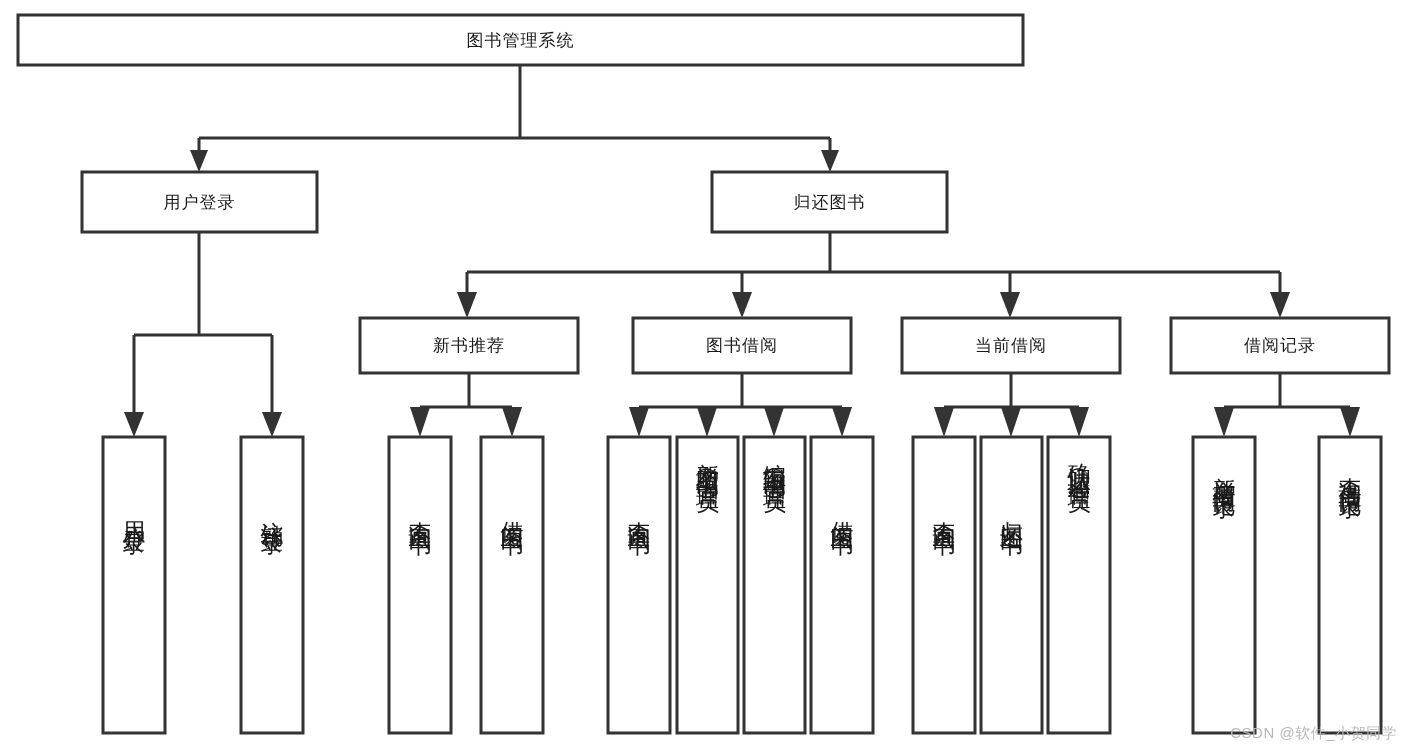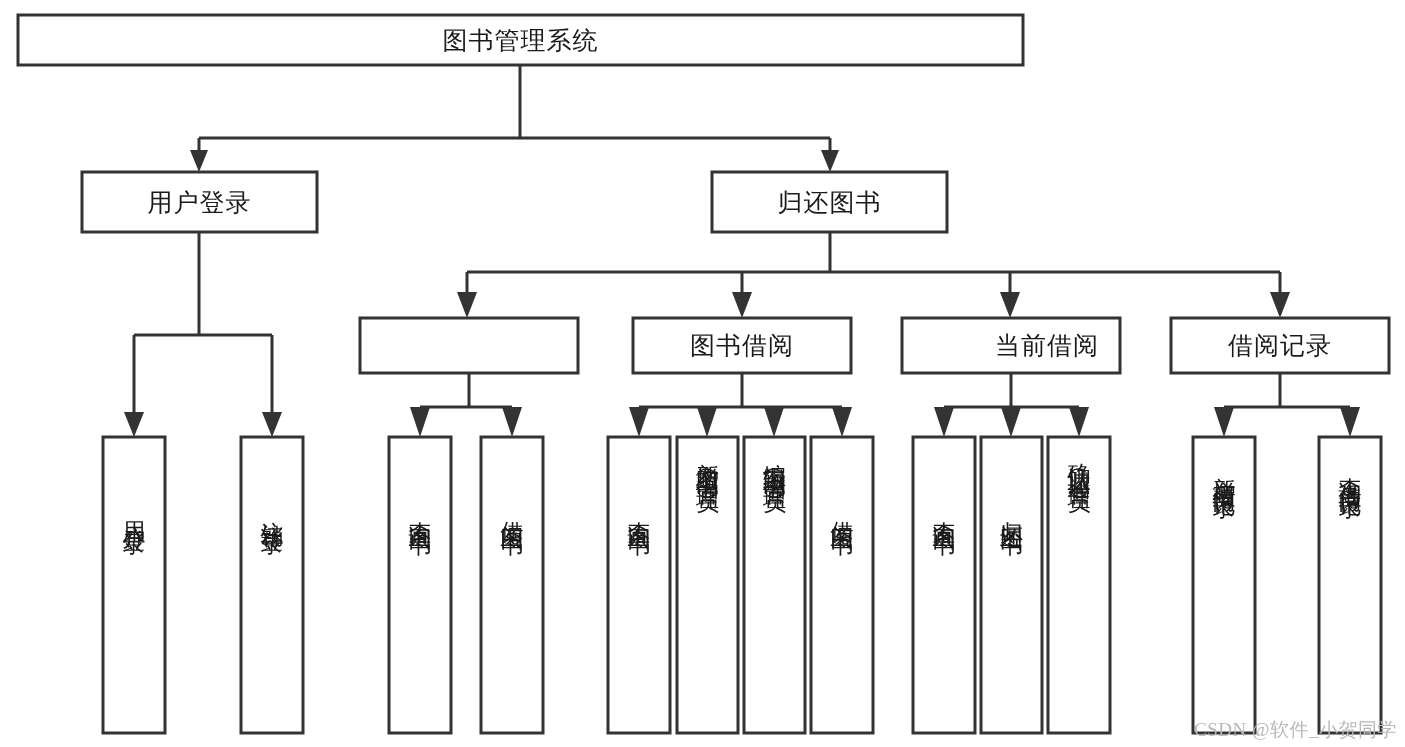--- a/index.html
+++ b/index.html
@@ -62,31 +62,31 @@
   }
   .hlabel-holder {
     position: absolute;
     display: flex;
     align-items: center;
     justify-content: center;
     pointer-events: none;
   }
   .hlabel-text {
     font-family: "Liberation Sans", "DejaVu Sans", sans-serif;
-    font-size: 25px;
+    font-size: 17px;
     color: #1a1a1a;
     letter-spacing: 1px;
     white-space: nowrap;
   }
   #watermark {
     position: absolute;
     right: 8px;
     bottom: 4px;
-    font-family: Liberation Serif, serif;
-    font-size: 19px;
+    font-family: Liberation Sans, sans-serif;
+    font-size: 15px;
     color: #b8b8b8;
     letter-spacing: 0.5px;
     white-space: nowrap;
     pointer-events: none;
   }
 </style>
 </head>
 <body>
 
 <div id="diagram-root">
@@ -176,26 +176,29 @@
   </div>
 
   <div class="hlabel-holder" style="left:82px; top:172px; width:235px; height:60px;">
     <span class="hlabel-text">用户登录</span>
   </div>
 
   <div class="hlabel-holder" style="left:712px; top:172px; width:235px; height:60px;">
     <span class="hlabel-text">归还图书</span>
   </div>
 
+  <div class="hlabel-holder" style="left:360px; top:318px; width:218px; height:55px;">
+    <span class="hlabel-text">新书推荐</span>
+  </div>
 
   <div class="hlabel-holder" style="left:633px; top:318px; width:218px; height:55px;">
     <span class="hlabel-text">图书借阅</span>
   </div>
 
-  <div class="hlabel-holder" style="left:902px; top:318px; width:218px; height:55px;margin-left:36px;">
+  <div class="hlabel-holder" style="left:902px; top:318px; width:218px; height:55px;">
     <span class="hlabel-text">当前借阅</span>
   </div>
 
   <div class="hlabel-holder" style="left:1171px; top:318px; width:218px; height:55px;justify-content:center;">
     <span class="hlabel-text">借阅记录</span>
   </div>
 
   <div class="vlabel-holder" style="left:103px; top:437px; width:62px; height:296px; padding-top:66px;">
     <span class="vlabel-text">用户登录</span>
   </div>

